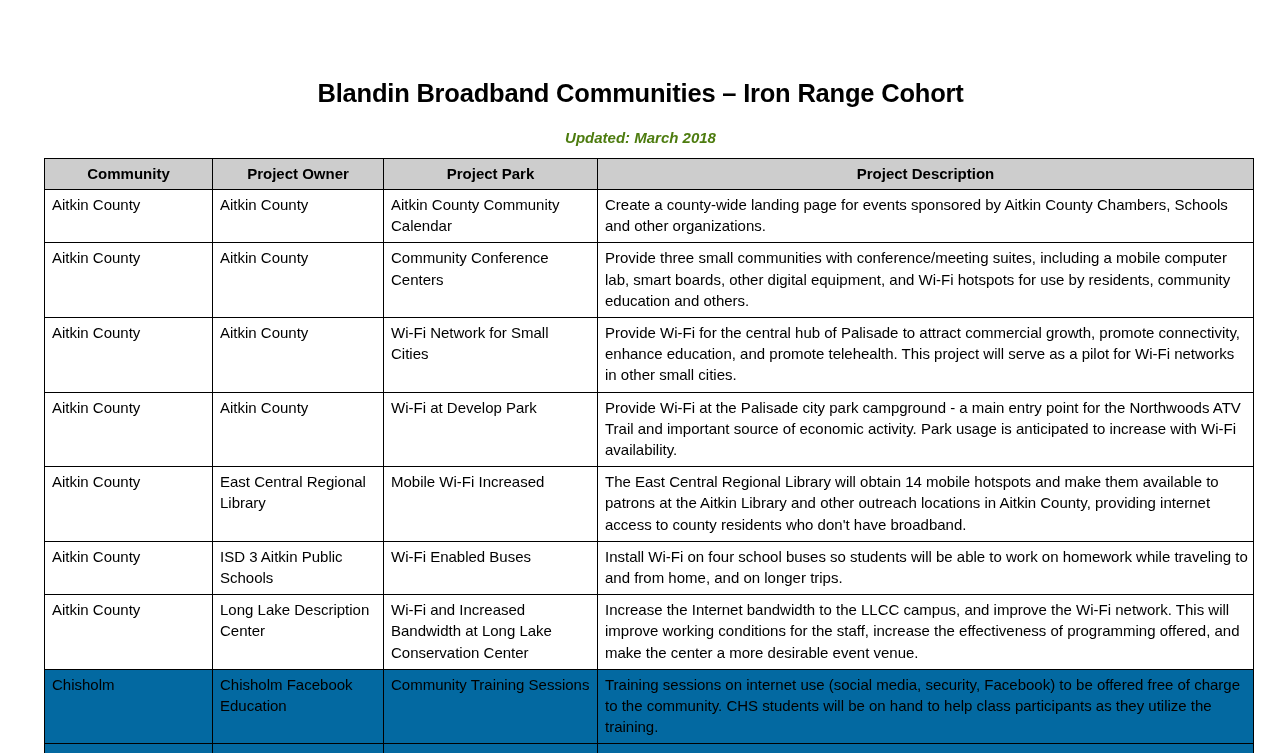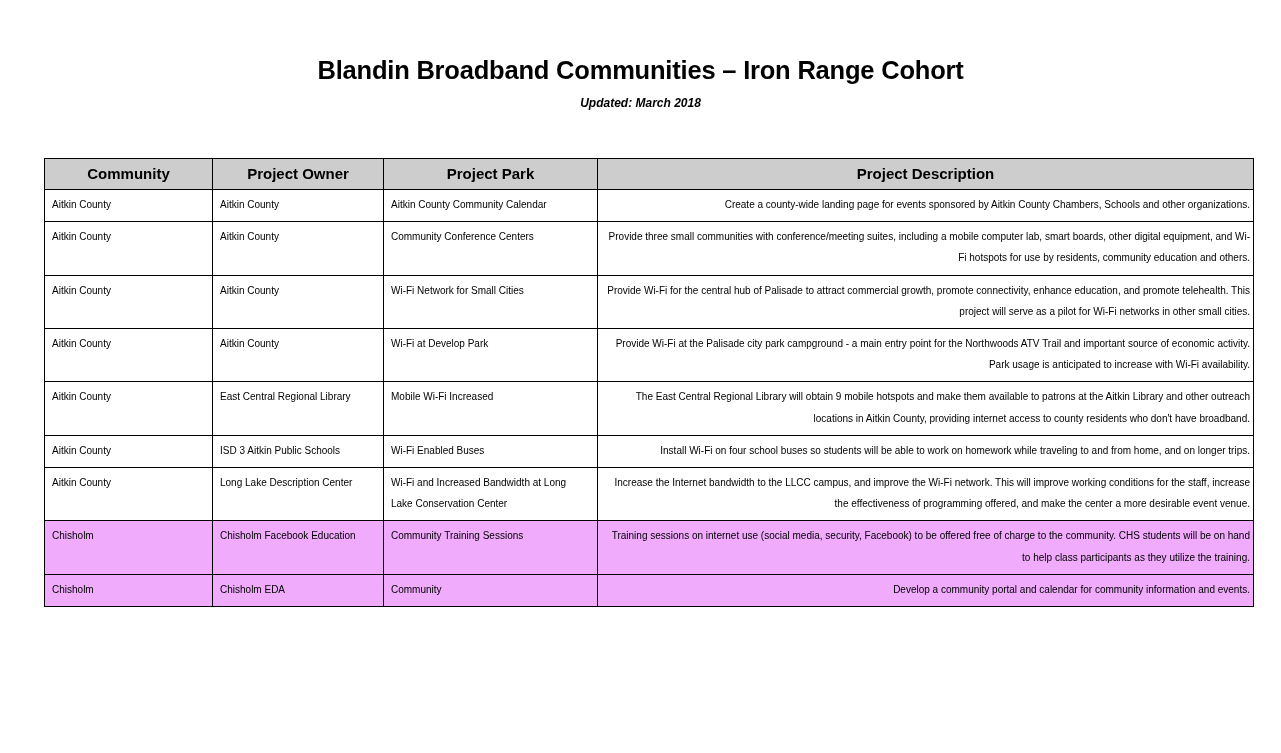--- a/index.html
+++ b/index.html
@@ -19,36 +19,36 @@
   .page {
     position: relative;
     width: 1281px;
     height: 753px;
     box-sizing: border-box;
   }
 
   
   .title-block {
     text-align: center;
-    padding-top: 55px;
+    padding-top: 78px;
   }
   .doc-title-line {
     font-size: 25.5px;
     font-weight: bold;
     line-height: 30px;
     letter-spacing: -0.2px;
     color: #000;
   }
   .doc-subtitle {
-    font-size: 12px;
+    font-size: 15px;
     font-weight: bold;
     font-style: italic;
     line-height: 22px;
-    margin-top: 7px;
-    color: #000000;
+    margin-top: 19px;
+    color: #4d7c0f;
   }
 
   
   .table-wrap {
     position: absolute;
     left: 44px;
     top: 158px;
     width: 1209px;
   }
   table.projects {
@@ -69,34 +69,33 @@
     font-weight: bold;
     text-align: center;
     padding: 5px 6px 6px 6px;
     line-height: 19px;
     vertical-align: middle;
     white-space: nowrap;
   }
 
   table.projects tbody td {
     border: 1px solid #000;
-    font-size: 10px;
+    font-size: 15px;
     font-weight: normal;
     text-align: left;
     vertical-align: top;
     padding: 4px 7px 6px 7px;
     line-height: 21.2px;
     background: #ffffff;
   }
   table.projects tbody tr.tinted td {
-    background: #f0abfc;
+    background: #0369a1;
   }
   table.projects tbody td.desc {
     padding-right: 3px;
-    text-align: right;
   }
 </style>
 </head>
 <body>
 
 <div class="page">
 
   <div class="title-block">
     <div class="doc-title-line">Blandin Broadband Communities – Iron Range Cohort</div>
     <div class="doc-subtitle">Updated: March 2018</div>
@@ -140,21 +139,21 @@
           <tr>
             <td>Aitkin County</td>
             <td>Aitkin County</td>
             <td>Wi-Fi at Develop Park</td>
             <td class="desc">Provide Wi-Fi at the Palisade city park campground - a main entry point for the Northwoods ATV Trail and important source of economic activity. Park usage is anticipated to increase with Wi-Fi availability.</td>
           </tr>
           <tr>
             <td>Aitkin County</td>
             <td>East Central Regional Library</td>
             <td>Mobile Wi-Fi Increased</td>
-            <td class="desc">The East Central Regional Library will obtain 9 mobile hotspots and make them available to patrons at the Aitkin Library and other outreach locations in Aitkin County, providing internet access to county residents who don't have broadband.</td>
+            <td class="desc">The East Central Regional Library will obtain 14 mobile hotspots and make them available to patrons at the Aitkin Library and other outreach locations in Aitkin County, providing internet access to county residents who don't have broadband.</td>
           </tr>
           <tr>
             <td>Aitkin County</td>
             <td>ISD 3 Aitkin Public Schools</td>
             <td>Wi-Fi Enabled Buses</td>
             <td class="desc">Install Wi-Fi on four school buses so students will be able to work on homework while traveling to and from home, and on longer trips.</td>
           </tr>
           <tr>
             <td>Aitkin County</td>
             <td>Long Lake Description Center</td>

